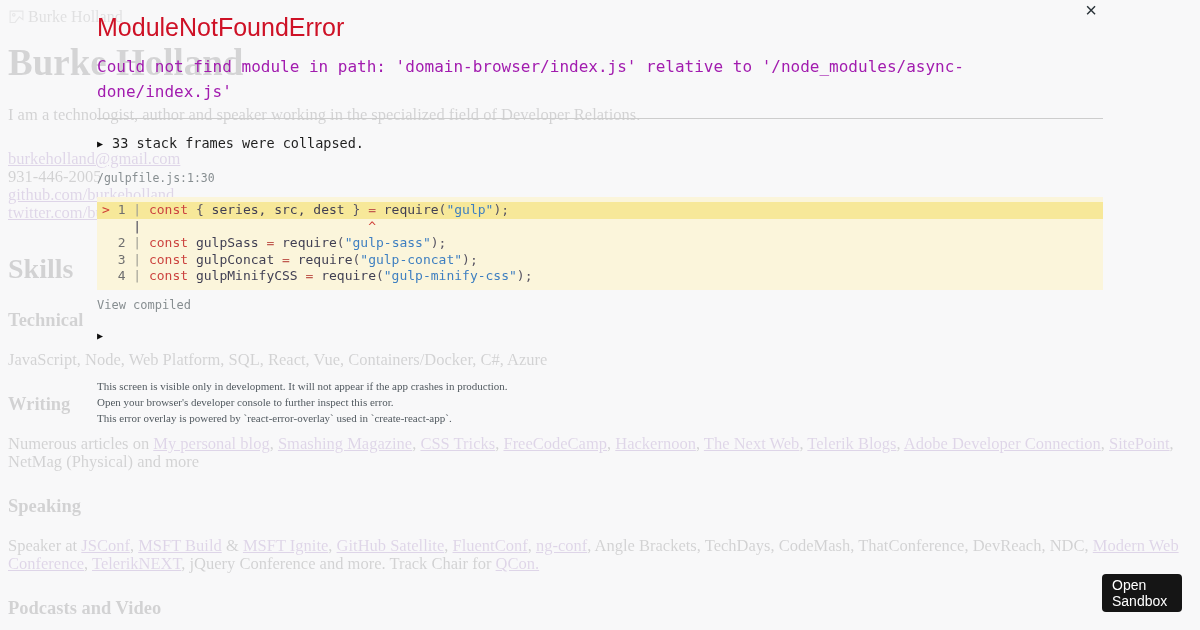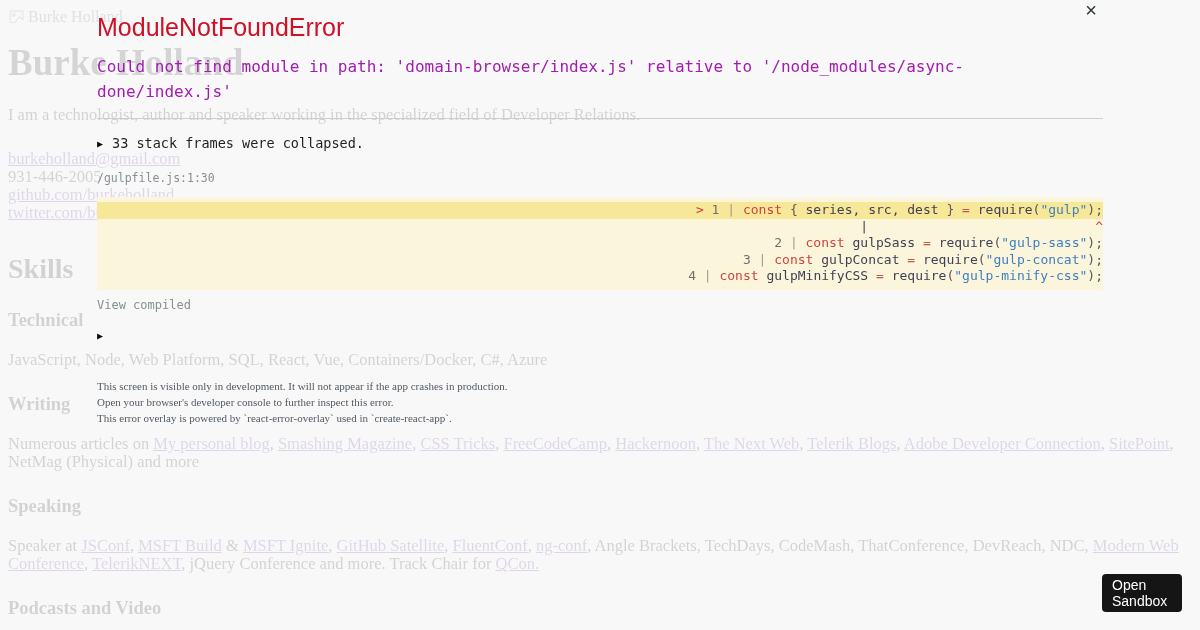--- a/index.html
+++ b/index.html
@@ -45,21 +45,21 @@
     margin-top:16px; cursor:pointer; display:flex; align-items:center; gap:9px;
   }
   .frames-collapsed.second { margin-top:18px; }
   .tri { font-size:10px; color:#0e0e0e; }
   .stack-frame { margin-top:20px; cursor:pointer; }
   .frame-fn { font-family:"DejaVu Sans Mono",monospace; font-size:13px; color:#262626; }
   .frame-loc { font-family:"DejaVu Sans Mono",monospace; font-size:11.5px; color:#878e91; margin-top:13px; }
   .code-frame {
     background:#fbf5db; margin-top:12px; padding:5px 0;
     font-family:"DejaVu Sans Mono",monospace; font-size:13px; line-height:16.6px;
-    white-space:pre; color:#403f53;text-align:right;
+    white-space:pre; color:#403f53;
   }
   .cf-line { padding-left:5px; }
   .cf-hl { background:#f7e899; }
   .tk-mk { color:#cf3e36; } .tk-ln { color:#6f6f6f; } .tk-pp { color:#9d9d93; }
   .tk-kw { color:#cc4440; } .tk-pl { color:#403f53; } .tk-pu { color:#585563; }
   .tk-op { color:#c05a50; } .tk-fn { color:#403f53; } .tk-st { color:#3e7fc1; }
   .tk-ca { color:#cf3e36; }
   .view-compiled { font-family:"DejaVu Sans Mono",monospace; font-size:12px; color:#878e91; margin-top:8px; cursor:pointer; }
   .overlay-footer {
     font-family:Liberation Serif, serif; font-size:11px; color:#525a60;

